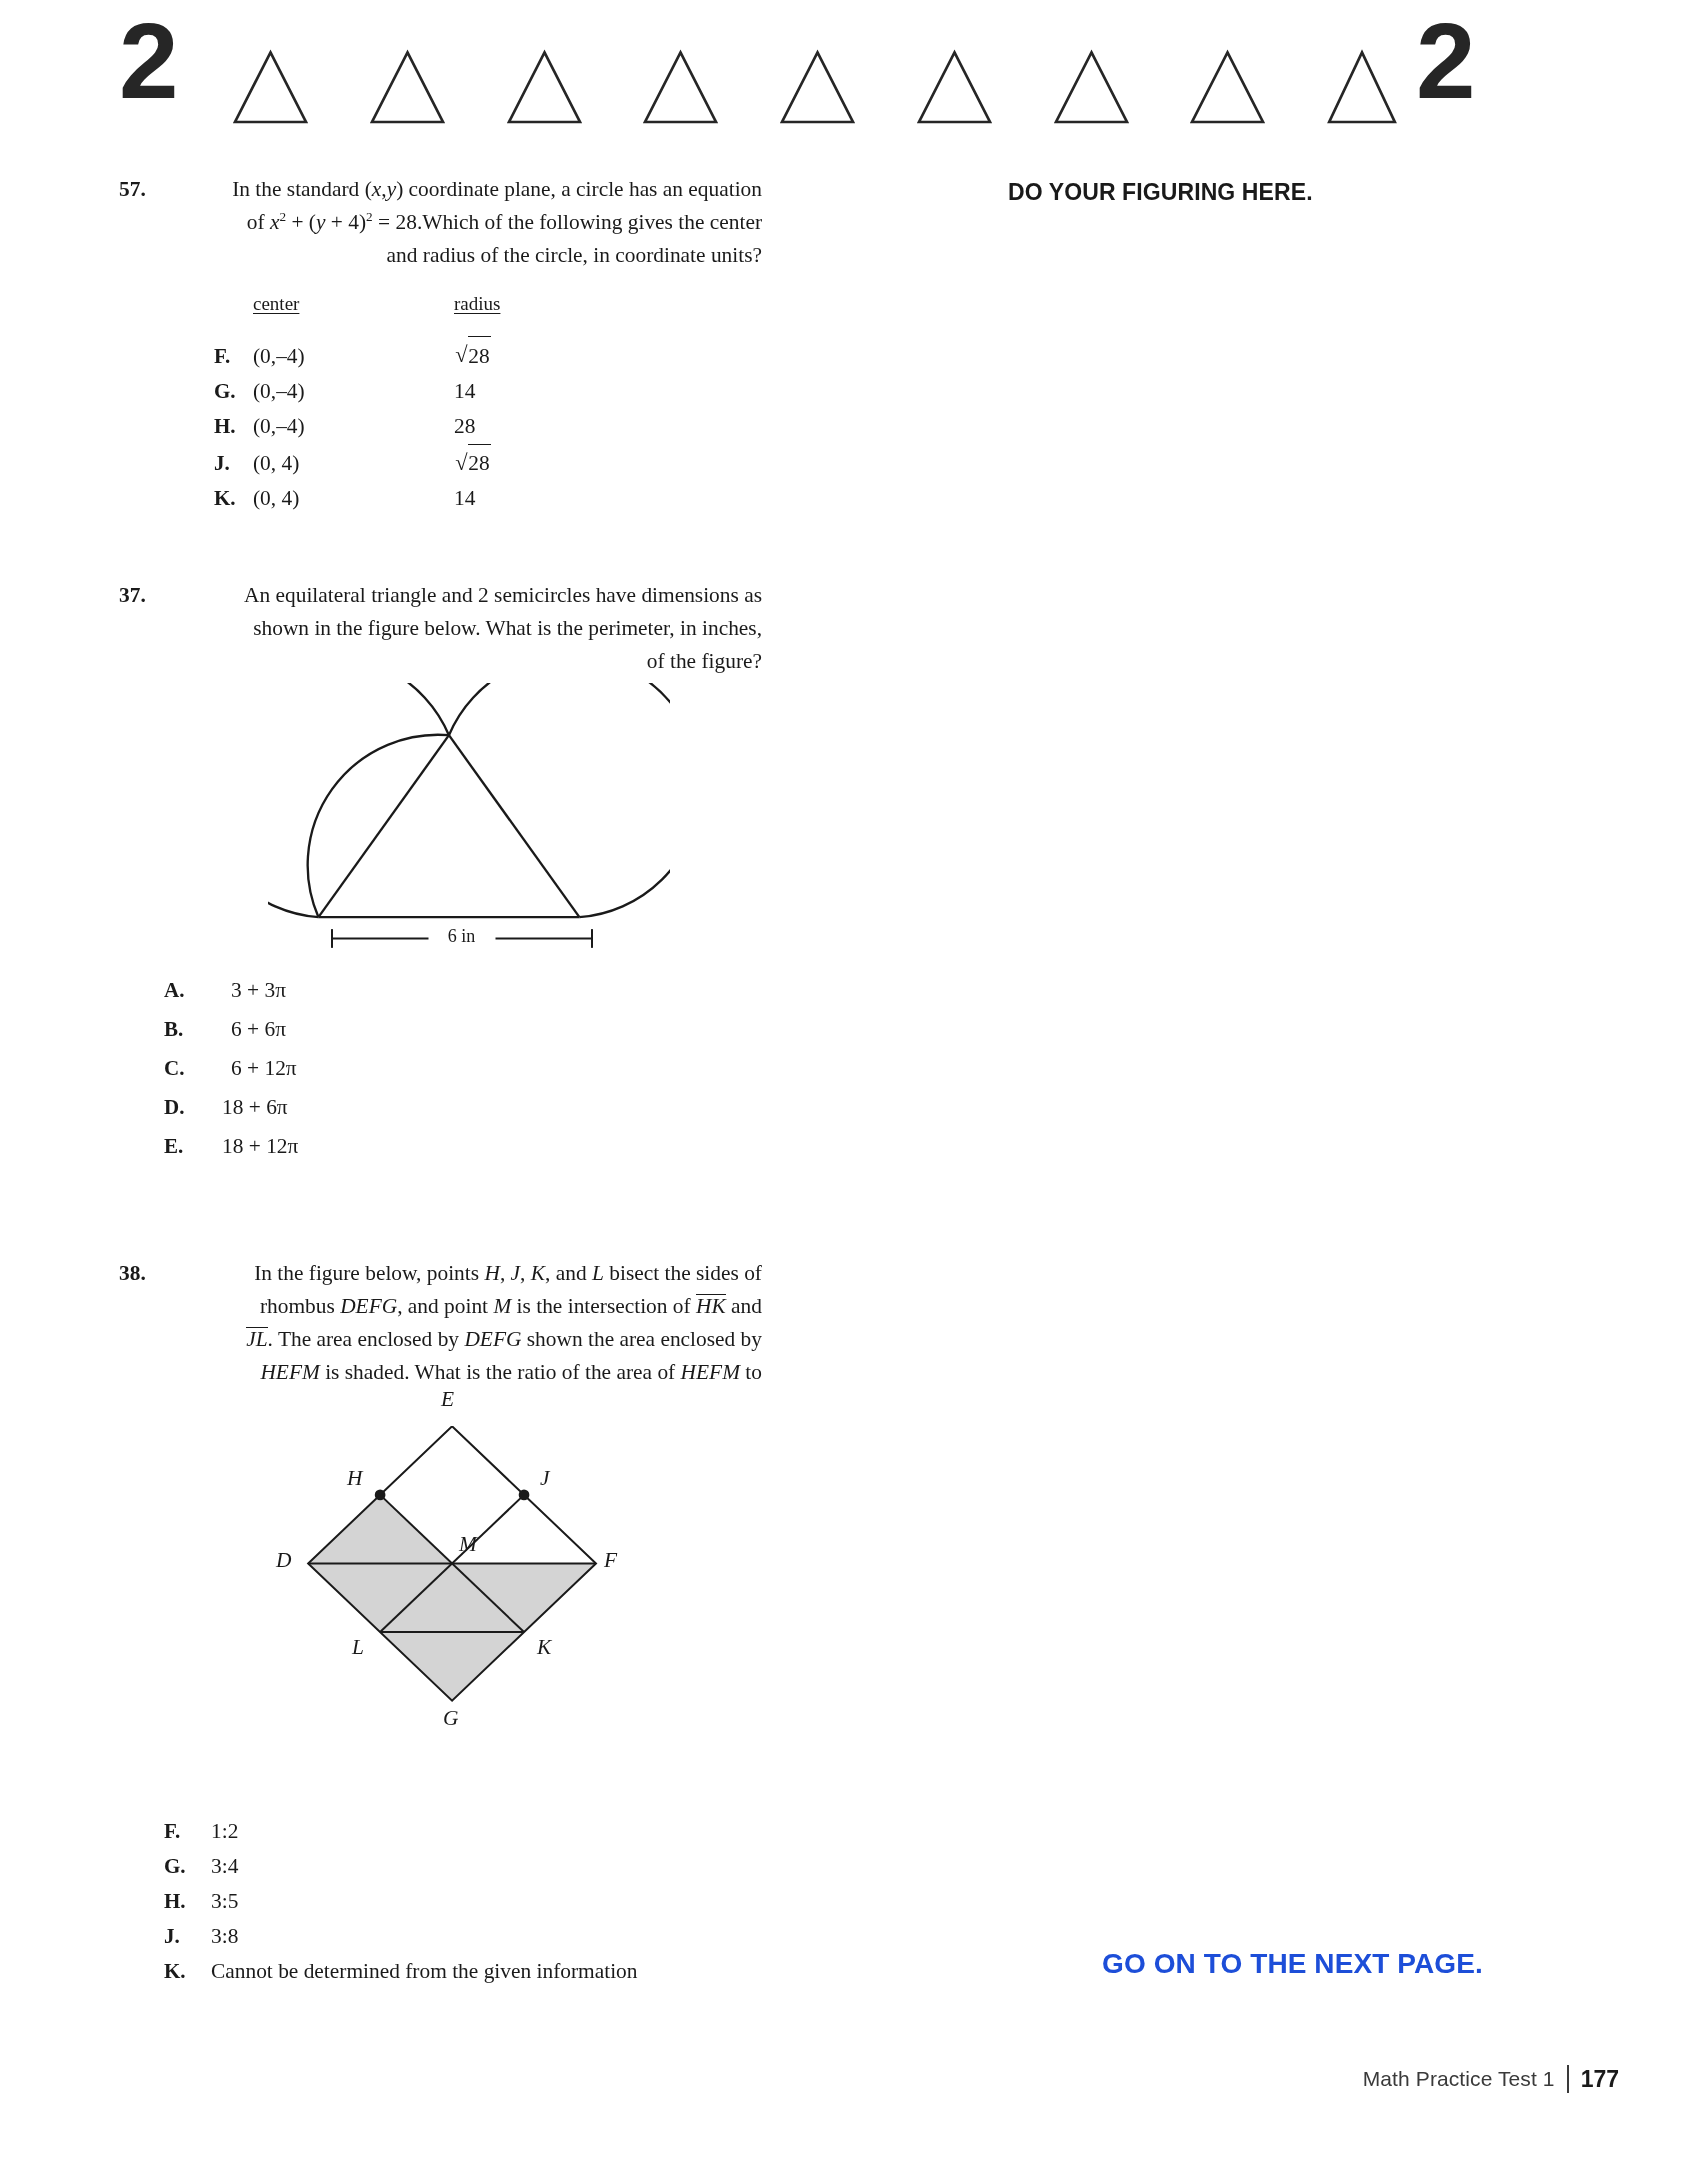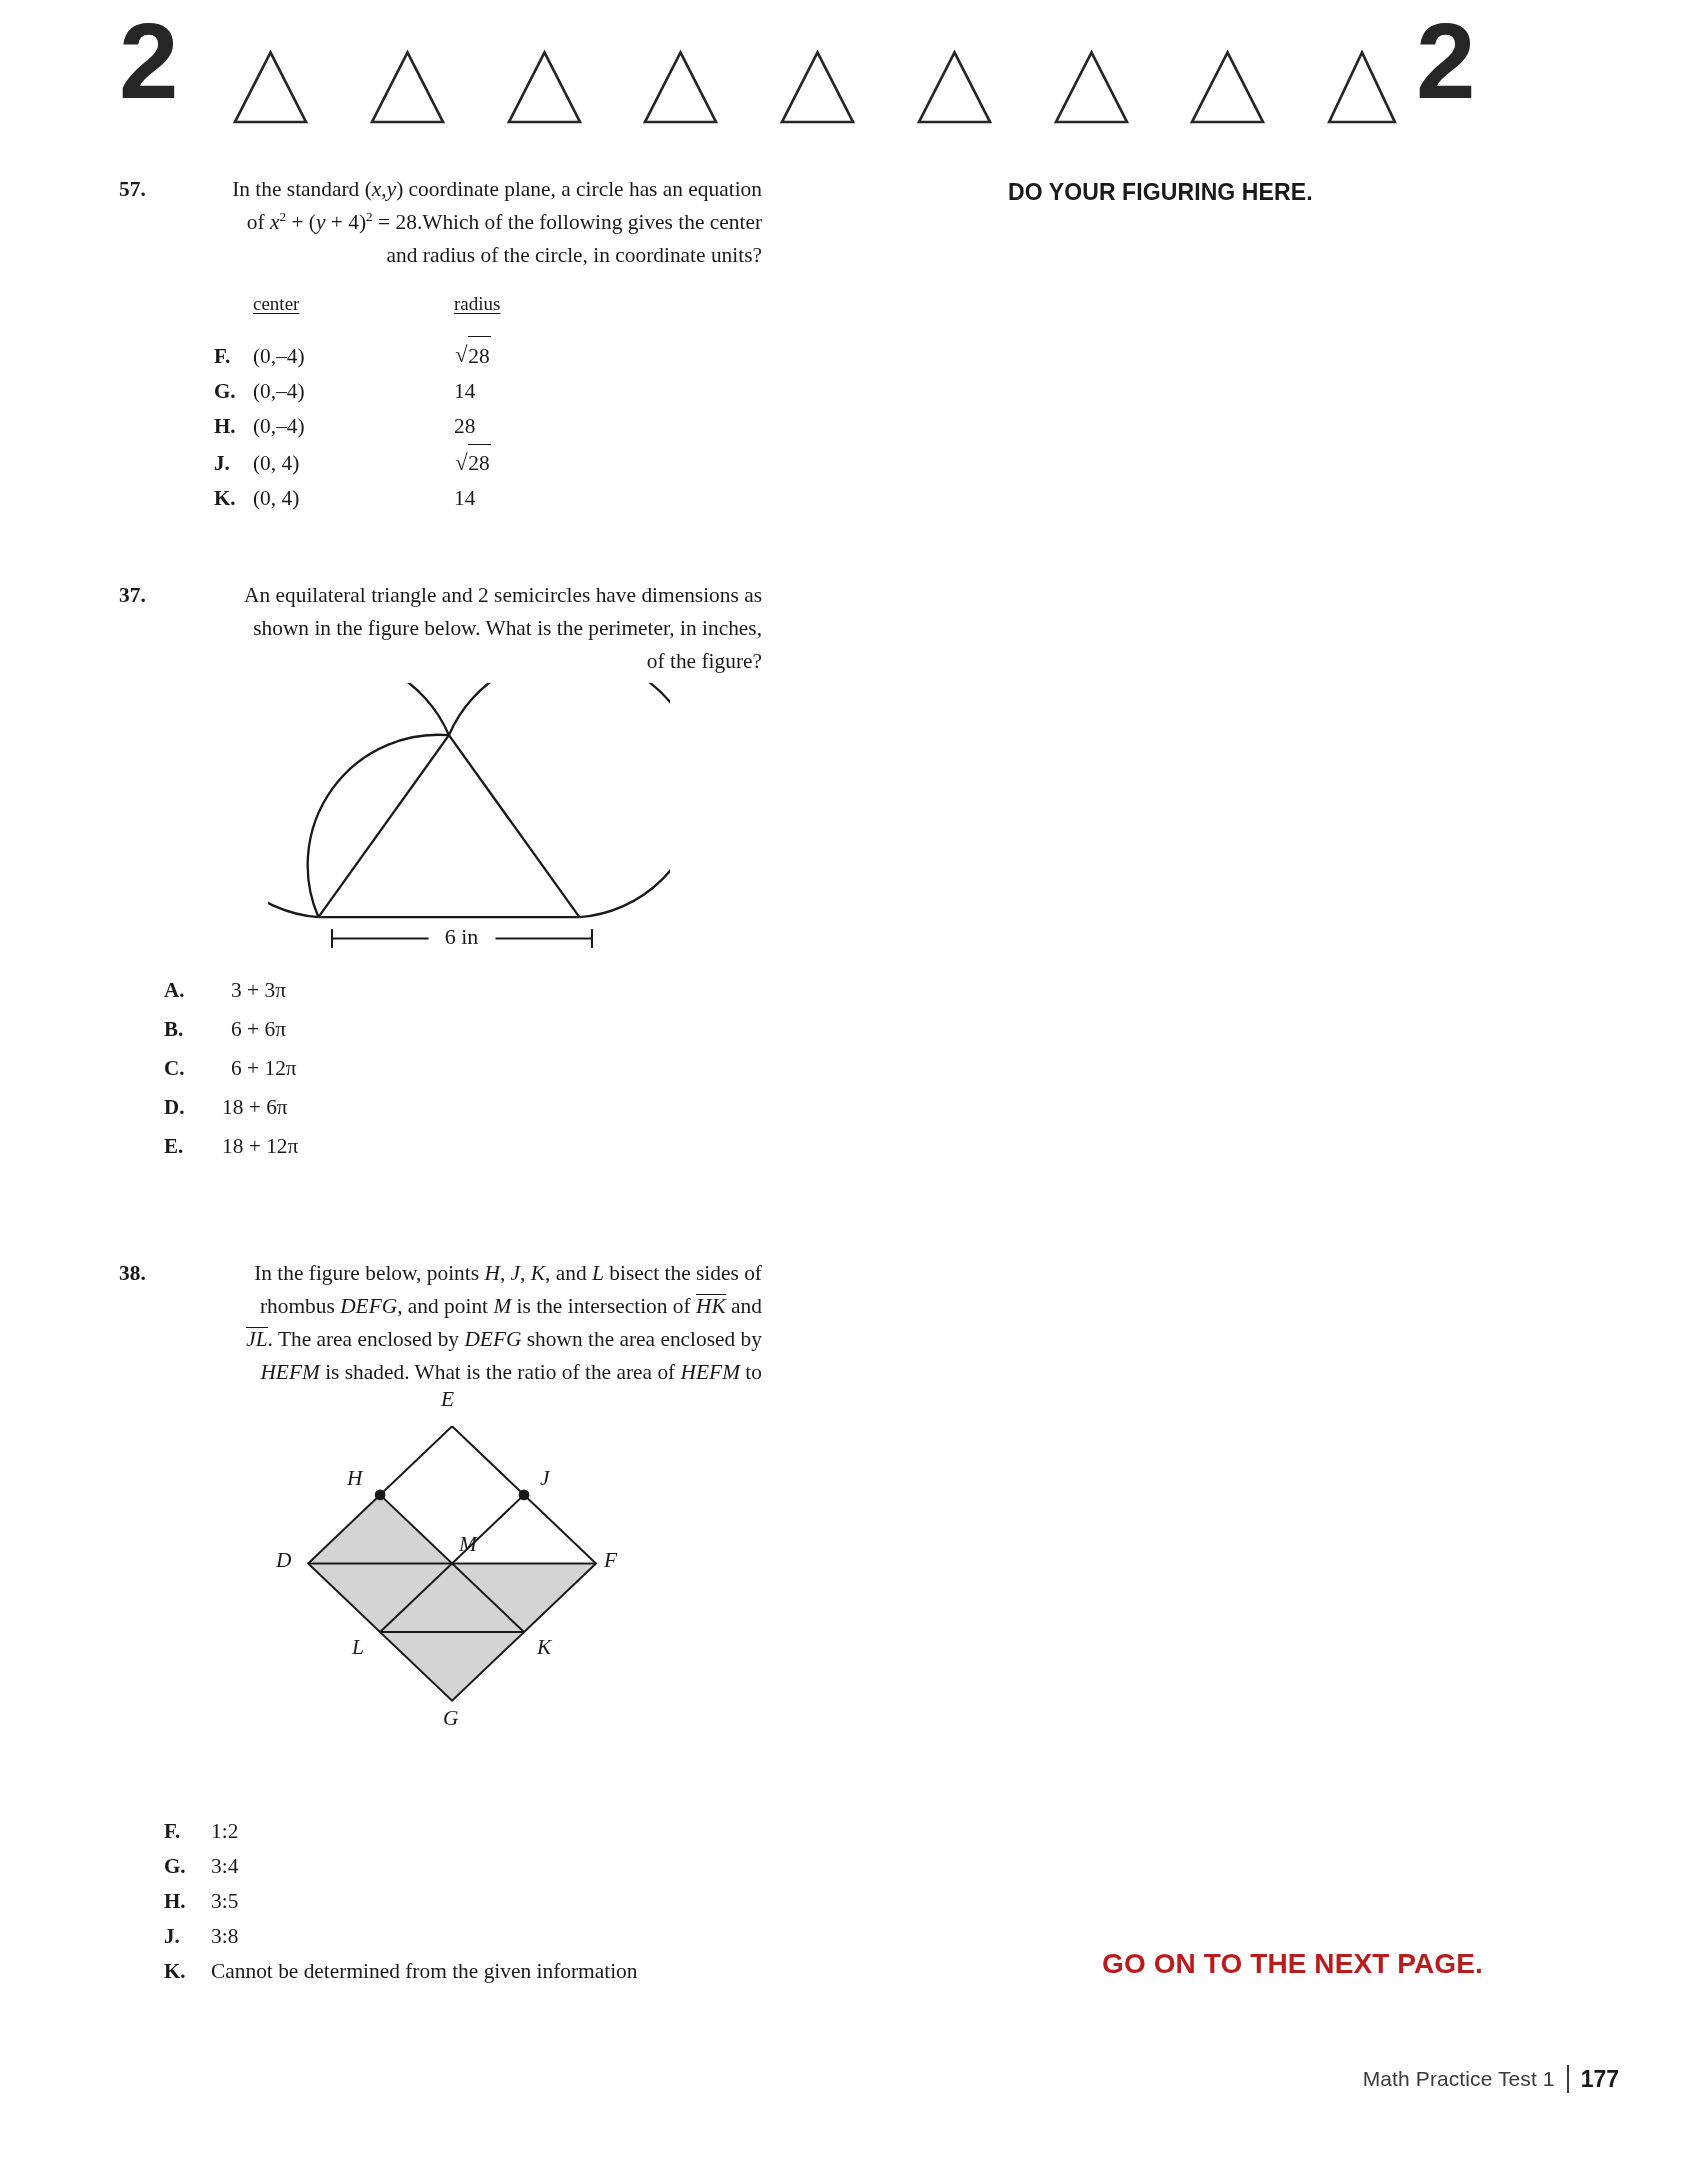--- a/index.html
+++ b/index.html
@@ -146,21 +146,21 @@
     font-weight: bold;
     font-size: 23px;
     color: #1a1a1a;
     letter-spacing: 0.1px;
   }
   .rc-next {
     position: absolute;
     font-family: "Liberation Sans", sans-serif;
     font-weight: bold;
     font-size: 28px;
-    color: #b91c1c;
+    color: #1d4ed8;
     letter-spacing: 0.1px;
   }
   #footer-line {
     position: absolute;
     right: 64px;
     bottom: 90px;
     display: flex;
     align-items: center;
     font-family: "Liberation Sans", sans-serif;
   }
@@ -291,21 +291,21 @@
     </svg>
   </div>
 
   <div class="figure" style="left:328px; top:925px; width:268px; height:31px;">
     <svg width="268" height="31" viewBox="0 0 400 46">
       <line x1="6" y1="6" x2="6" y2="34" stroke="#1a1a1a" stroke-width="3"></line>
       <line x1="394" y1="6" x2="394" y2="34" stroke="#1a1a1a" stroke-width="3"></line>
       <line x1="6" y1="20" x2="150" y2="20" stroke="#1a1a1a" stroke-width="3"></line>
       <line x1="250" y1="20" x2="394" y2="20" stroke="#1a1a1a" stroke-width="3"></line>
     </svg>
-    <div style="position:absolute; left:100px; top:-4px; width:67px; text-align:center; font-size:22px; line-height:31px;">6 in</div>
+    <div style="position:absolute; left:100px; top:-4px; width:67px; text-align:center; font-size:18px; line-height:31px;">6 in</div>
   </div>
 
   <div class="choices" style="top:971px; padding-left:164px;">
     <div class="choice-row" style="line-height:39px;">
       <div class="choice-letter">A.</div>
       <div class="choice-text" style="padding-left:28px;">3 + 3π</div>
     </div>
     <div class="choice-row" style="line-height:39px;">
       <div class="choice-letter">B.</div>
       <div class="choice-text" style="padding-left:28px;">6 + 6π</div>

